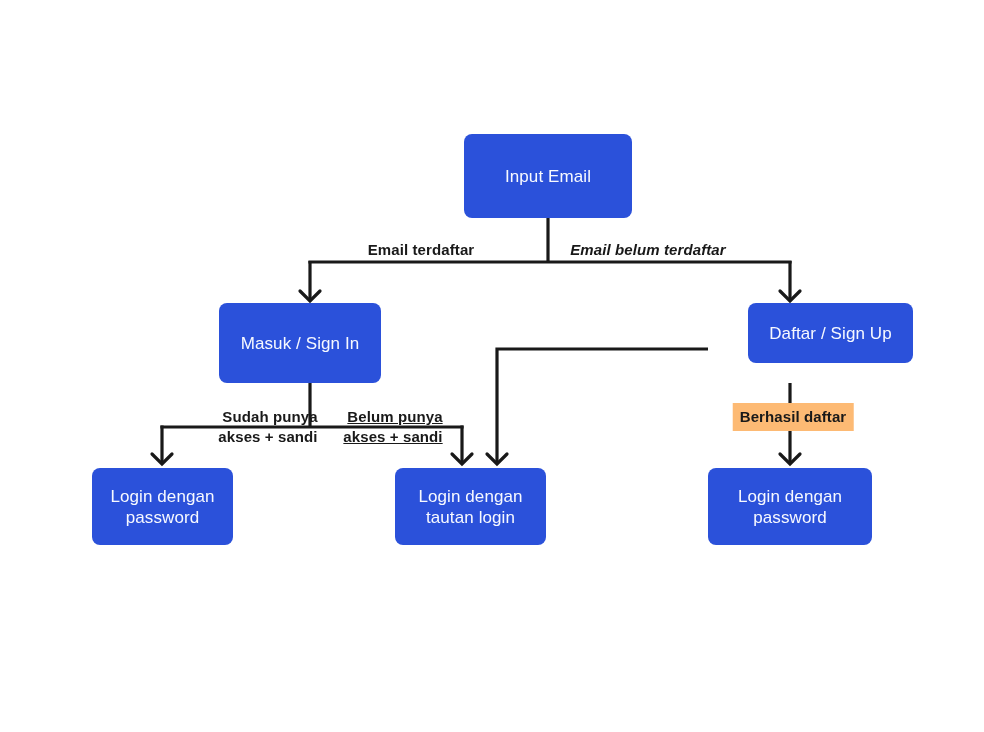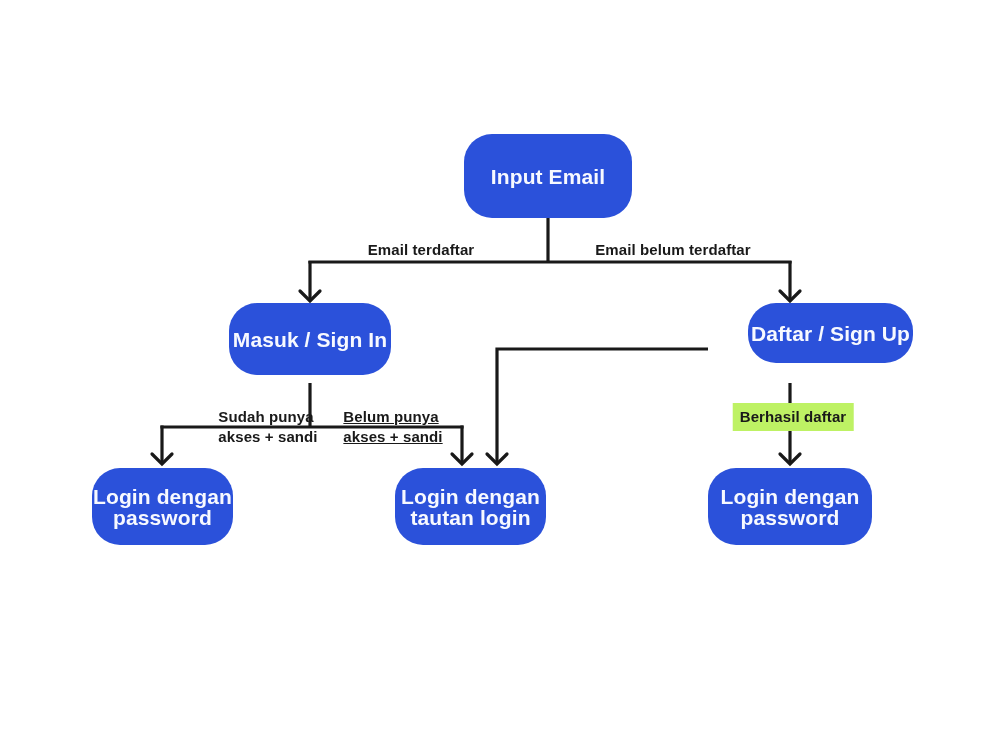--- a/index.html
+++ b/index.html
@@ -34,44 +34,44 @@
     stroke-linecap: square;
   }
   .arrow-stroke {
     fill: none;
     stroke: var(--line);
   }
   .node {
     position: absolute;
     background: var(--accent);
     color: #f7f9ff;
-    border-radius: 28px;
+    border-radius: 8px;
     display: flex;
     align-items: center;
     justify-content: center;
     text-align: center;
-    font-weight: bold;
-    font-size: 21px;
+    font-weight: normal;
+    font-size: 17px;
     line-height: 21px;
     white-space: pre-line;
     letter-spacing: 0.1px;
   }
   .edge-label {
     position: absolute;
     transform: translate(-50%, -50%);
     color: var(--line);
     font-weight: bold;
     font-size: 15px;
     line-height: 20px;
-    text-align: left;
+    text-align: right;
     white-space: pre-line;
     letter-spacing: 0.1px;
   }
   .edge-label.bg-white {
-    background: #bef264;
+    background: #fdba74;
     padding: 4px 7px;
   }
 </style>
 </head>
 <body>
 
 <div class="canvas">
 
   <svg class="connectors" viewBox="0 0 984 732" xmlns="http://www.w3.org/2000/svg">
     <defs>
@@ -91,21 +91,21 @@
     <path class="flowline" d="M462 425.5 V464" marker-end="url(#arrow)"></path>
 
     <path class="flowline" d="M708 349 H497 V464" marker-end="url(#arrow)"></path>
     <path class="flowline" d="M790 383 V464" marker-end="url(#arrow)"></path>
   </svg>
 
   <div class="node" style="left:464px; top:134px; width:168px; height:84px;">
     <span>Input Email</span>
   </div>
 
-  <div class="node" style="left:229px; top:303px; width:162px; height:72px;">
+  <div class="node" style="left:219px; top:303px; width:162px; height:80px;">
     <span>Masuk / Sign In</span>
   </div>
 
   <div class="node" style="left:748px; top:303px; width:165px; height:60px;">
     <span>Daftar / Sign Up</span>
   </div>
 
   <div class="node" style="left:92px; top:468px; width:141px; height:77px;">
     <span>Login dengan
 password</span>
@@ -116,21 +116,21 @@
 tautan login</span>
   </div>
 
   <div class="node" style="left:708px; top:468px; width:164px; height:77px;">
     <span>Login dengan
 password</span>
   </div>
 
   <div class="edge-label" style="left:421px; top:250px;">Email terdaftar</div>
 
-  <div class="edge-label" style="left:673px; top:250px;">Email belum terdaftar</div>
+  <div class="edge-label" style="left:648px; top:250px;font-style:italic;">Email belum terdaftar</div>
 
   <div class="edge-label" style="left:232px; top:427px;margin-left:36px;">Sudah punya
 akses + sandi</div>
 
   <div class="edge-label" style="left:393px; top:427px;text-decoration:underline;">Belum punya
 akses + sandi</div>
 
 
   <div class="edge-label bg-white" style="left:793px; top:417px;">Berhasil daftar</div>
 

